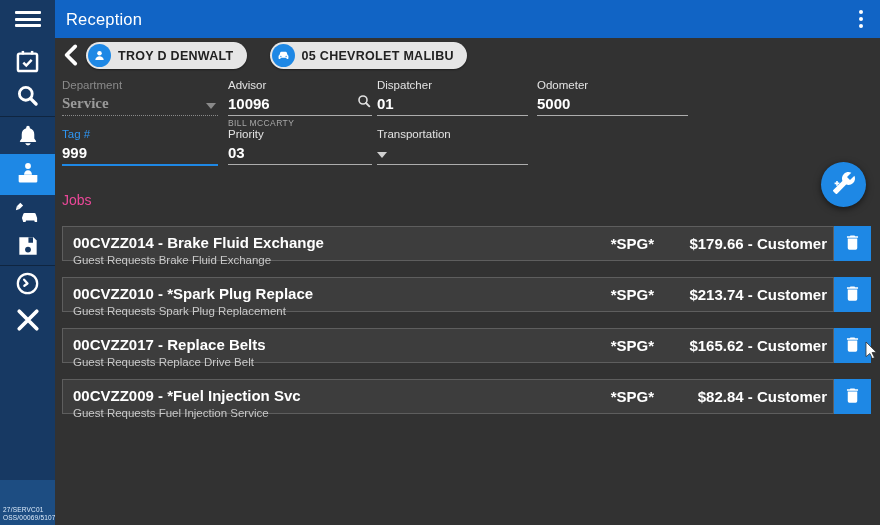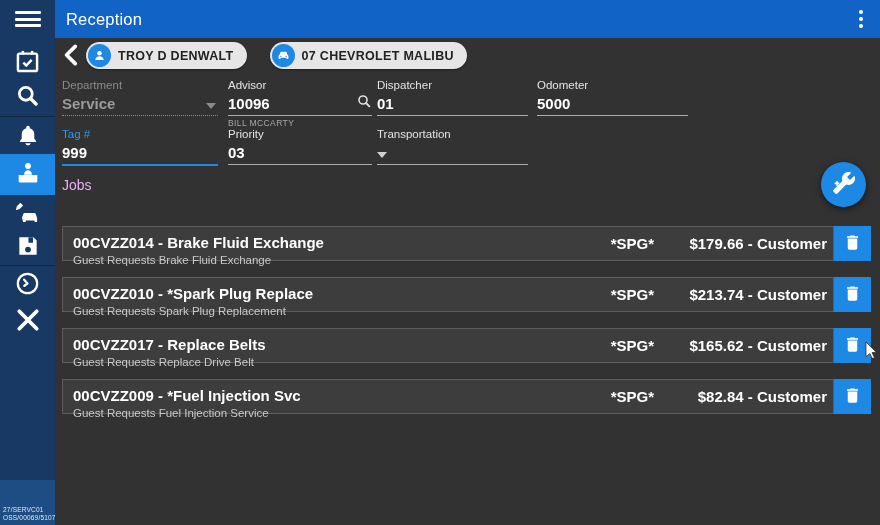--- a/index.html
+++ b/index.html
@@ -33,35 +33,35 @@
   .chip-label{font-size:12.5px;font-weight:700;color:#222;margin-left:7px;letter-spacing:.3px;white-space:nowrap;}
   
   .field{position:absolute;}
   .f-label{font-size:11.5px;color:#e3e3e3;margin-bottom:3px;}
   .f-label.disabled{color:#8a8a8a;}
   .f-label.accent{color:#2f96f3;}
   .f-valrow{display:flex;align-items:flex-end;height:21px;border-bottom:1px solid #adadad;}
   .f-valrow.dotted{border-bottom:1px dotted #8a8a8a;}
   .f-valrow.accent{border-bottom:2px solid #1e88e5;}
   .f-value,.f-input{font-size:15px;font-weight:600;color:#fff;flex:1;background:transparent;border:none;outline:none;padding:0 0 3px 0;font-family:inherit;min-width:0;}
-  .f-value.disabled{color:#9a9a9a;}
+  .f-value.disabled{color:#9a9a9a;font-family:Liberation Serif, serif;}
   .f-input.right{text-align:left;padding-right:34px;box-sizing:border-box;}
   .caret{width:0;height:0;border-left:5px solid transparent;border-right:5px solid transparent;border-top:6px solid #d0d0d0;margin:0 2px 6px 0;flex:0 0 auto;}
   .caret.gray{border-top-color:#8a8a8a;}
   .f-helper{font-size:8.5px;color:#a8a8a8;letter-spacing:.4px;margin-top:2px;}
   .dept{left:7px;top:41px;width:156px;}
   .advisor{left:173px;top:41px;width:144px;}
   .dispatcher{left:322px;top:41px;width:151px;}
   .odometer{left:482px;top:41px;width:151px;}
   .tagnum{left:7px;top:90px;width:156px;}
   .priority{left:173px;top:90px;width:144px;}
   .transport{left:322px;top:90px;width:151px;}
   .adv-search{flex:0 0 auto;margin-bottom:3px;background:transparent;border:none;padding:0;cursor:pointer;}
   
-  .jobs-label{position:absolute;left:7px;top:139px;font-size:14px;color:#f0abfc;}
+  .jobs-label{position:absolute;left:7px;top:154px;font-size:14px;color:#ec4899;}
   .fab{position:absolute;left:766px;top:124px;width:45px;height:45px;border-radius:50%;background:#1e88e5;border:none;display:flex;align-items:center;justify-content:center;cursor:pointer;box-shadow:0 2px 7px rgba(0,0,0,.55);z-index:5;}
   .jobs-list{position:absolute;left:7px;top:172px;width:809px;}
   .job-row{display:flex;height:35px;margin-bottom:3px;margin-top:16px;}
   .job-main-wrap{flex:1;display:flex;background:#3d3d3d;border:1px solid #5e5e5e;box-sizing:border-box;min-width:0;}
   .job-main{flex:1;padding:7px 0 0 10px;min-width:0;}
   .job-title{font-size:15px;font-weight:700;color:#fff;white-space:nowrap;}
   .job-subtitle{font-size:11.5px;color:#c9c9c9;margin-top:3px;white-space:nowrap;}
   .job-tag{padding-top:8px;font-size:15px;font-weight:700;color:#fff;margin-right:3px;}
   .job-price{padding-top:8px;font-size:15px;font-weight:700;color:#fff;width:170px;text-align:right;margin-right:6px;flex:0 0 auto;}
   .job-delete{width:37px;background:#1e88e5;border:none;display:flex;align-items:center;justify-content:center;cursor:pointer;flex:0 0 auto;padding:0;}
@@ -195,21 +195,21 @@
       <span class="chip-label">TROY D DENWALT</span>
     </button>
     <button class="chip">
       <span class="chip-ico">
         <svg width="15" height="15" viewBox="0 0 24 24">
             <path d="M5.5 11l1.3-3.8A1.9 1.9 0 0 1 8.6 5.9h6.8a1.9 1.9 0 0 1 1.8 1.3L18.5 11c.8.2 1.4 1 1.4 1.8v3.7a.9.9 0 0 1-.9.9h-1.4a.9.9 0 0 1-.9-.9v-.8H7.3v.8a.9.9 0 0 1-.9.9H5a.9.9 0 0 1-.9-.9v-3.7c0-.8.6-1.6 1.4-1.8z" fill="#fff"></path>
             <circle cx="7.8" cy="13.3" r="1.1" fill="#1e88e5"></circle>
             <circle cx="16.2" cy="13.3" r="1.1" fill="#1e88e5"></circle>
           </svg>
       </span>
-      <span class="chip-label">07 CHEVROLET MALIBU</span>
+      <span class="chip-label">05 CHEVROLET MALIBU</span>
     </button>
   </div>
 
   <div class="field dept">
     <div class="f-label disabled">Department</div>
     <div class="f-valrow dotted">
       <div class="f-value disabled">Service</div>
       <span class="caret gray"></span>
     </div>
   </div>

